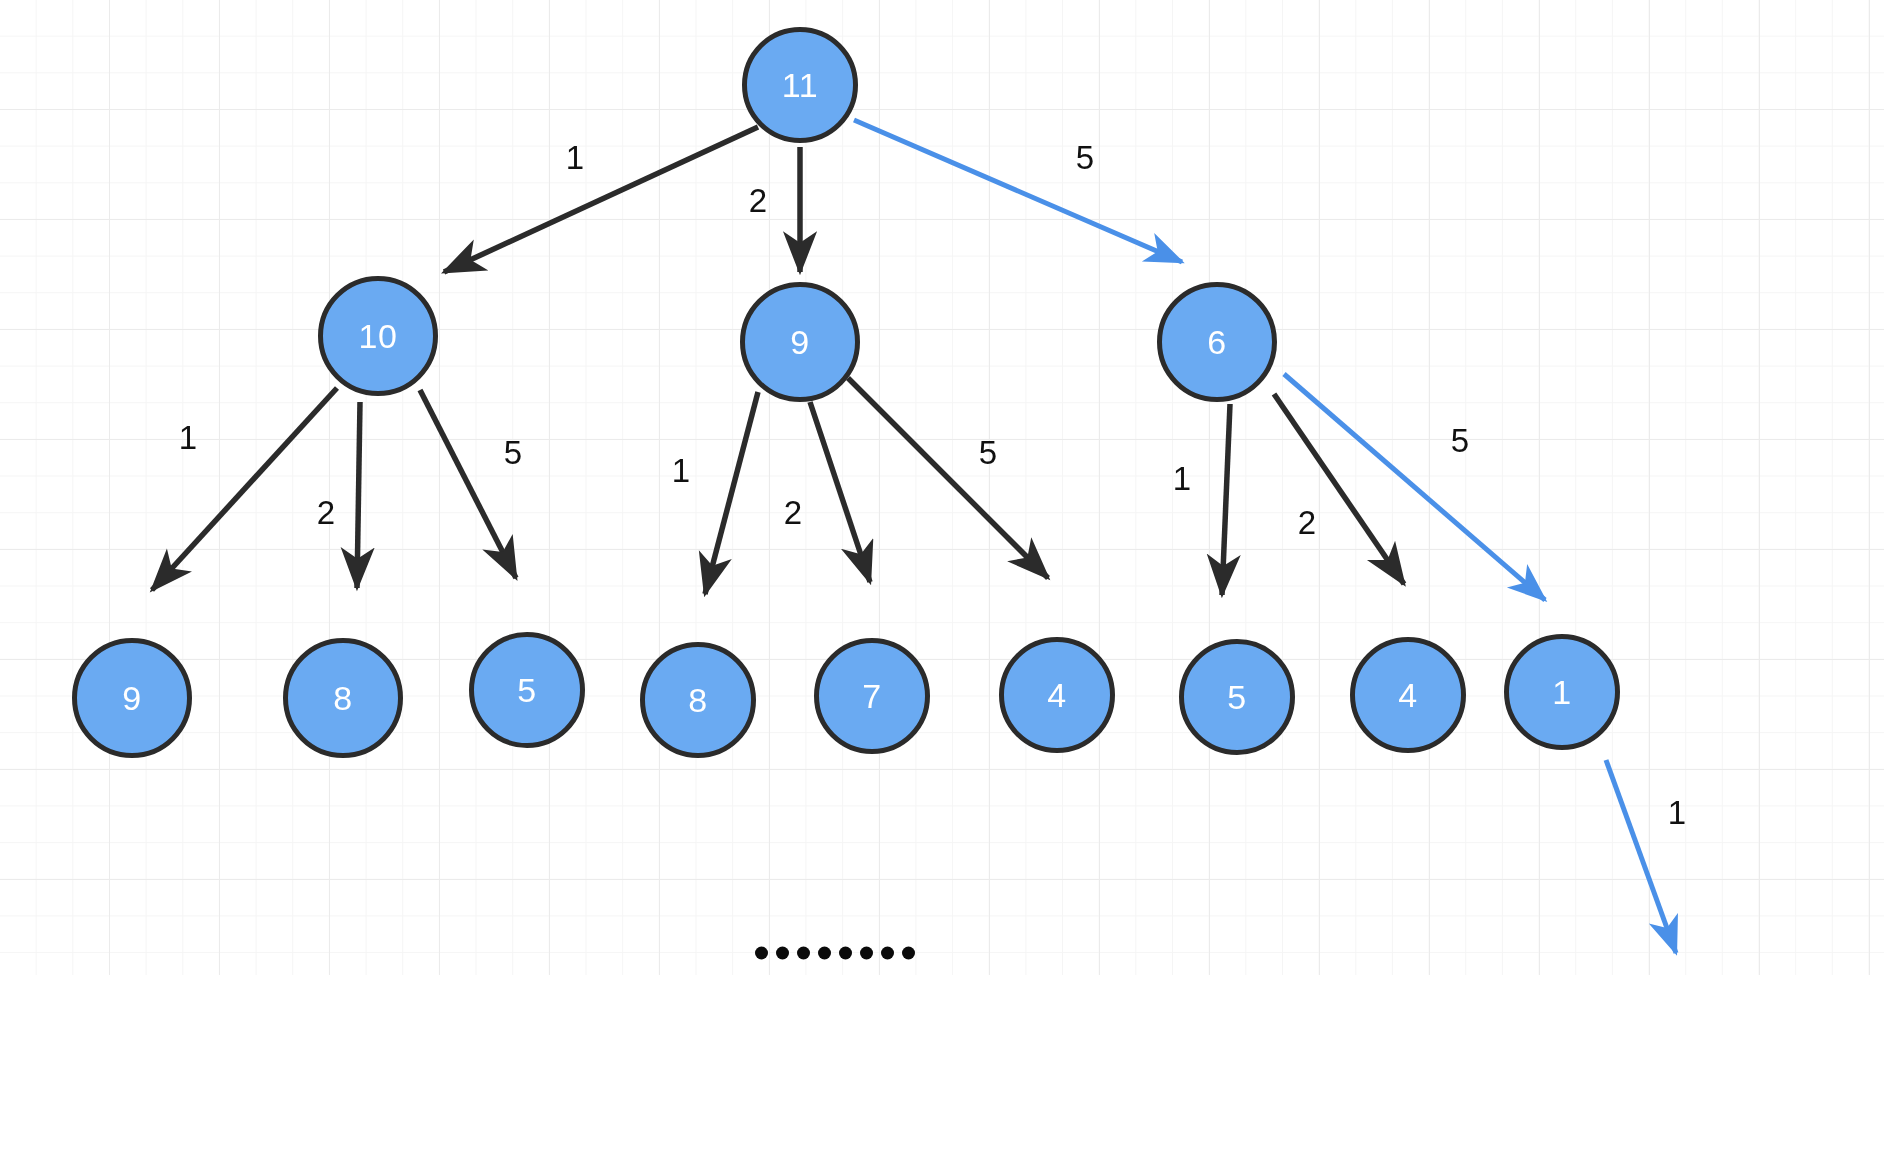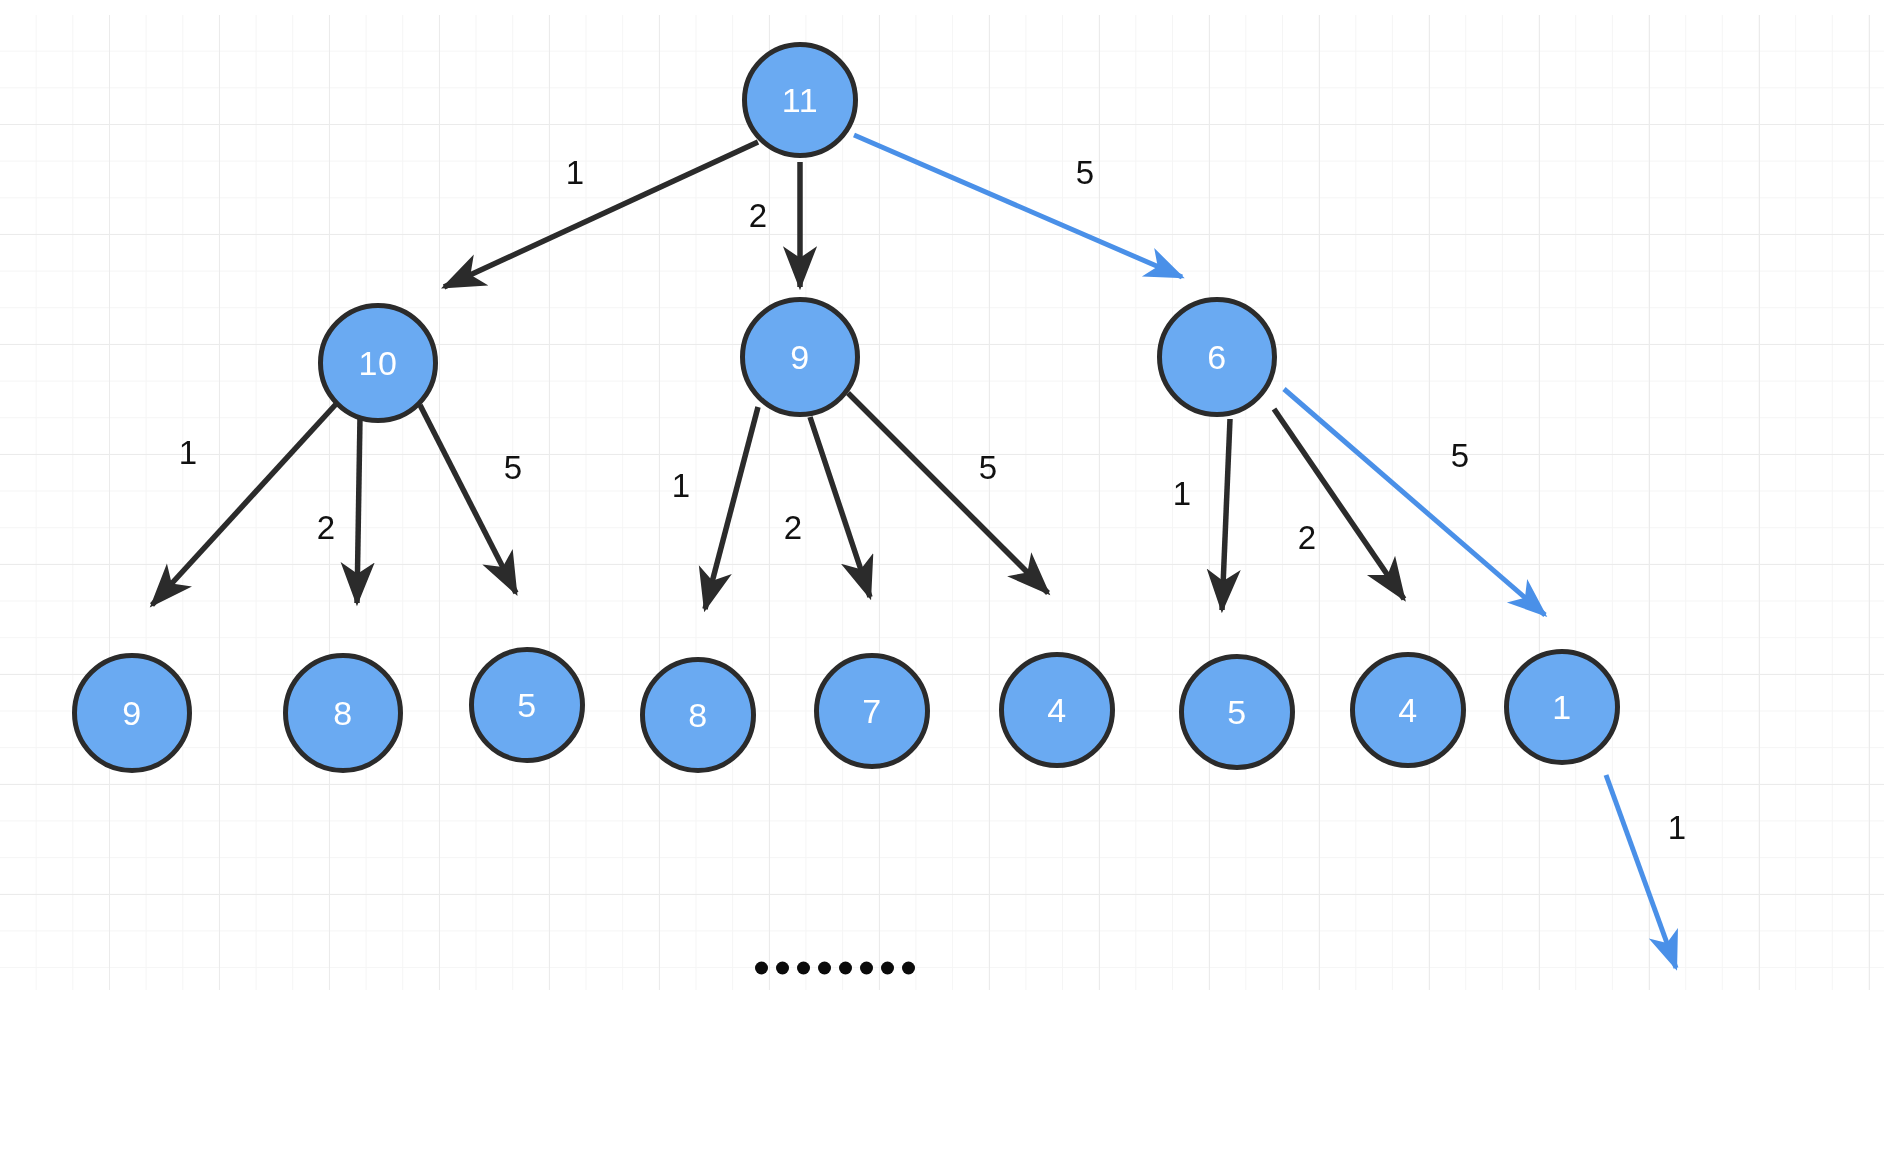--- a/index.html
+++ b/index.html
@@ -15,21 +15,20 @@
     overflow: hidden;
     background-color: #ffffff;
     background-image:
       linear-gradient(to right, #ebebeb 1px, transparent 1px),
       linear-gradient(to bottom, #ebebeb 1px, transparent 1px),
       linear-gradient(to right, #f5f5f5 1px, transparent 1px),
       linear-gradient(to bottom, #f5f5f5 1px, transparent 1px);
     background-size: 110px 110px, 110px 110px, 36.6667px 36.6667px, 36.6667px 36.6667px;
     background-position: -1px -1px, -1px -1px, -1px -1px, -1px -1px;
     font-family: "Liberation Sans", sans-serif;
-    margin-top: 15px;
   }
   #edge-layer {
     position: absolute;
     left: 0;
     top: 0;
     width: 1884px;
     height: 1162px;
   }
   .node {
     position: absolute;
@@ -99,21 +98,21 @@
         <line x1="1274" y1="394" x2="1404" y2="584" stroke="#2b2b2b" stroke-width="5.5" stroke-linecap="butt" marker-end="url(#arrow-dark)"></line>
         <line x1="1284" y1="374" x2="1545" y2="600" stroke="#4a90e8" stroke-width="5" stroke-linecap="butt" marker-end="url(#arrow-blue)"></line>
         <line x1="1606" y1="760" x2="1676" y2="953" stroke="#4a90e8" stroke-width="5" stroke-linecap="butt" marker-end="url(#arrow-blue)"></line>
       </g>
   </svg>
 
   <div id="node-layer">
       <div class="node" style="left: 742px; top: 27px; width: 116px; height: 116px; background: rgb(106, 170, 242); border: 5px solid rgb(43, 43, 43); font-size: 34px; color: rgb(255, 255, 255);">
         <span class="node-label">11</span>
       </div>
-      <div class="node" style="left: 318px; top: 288px; width: 120px; height: 120px; background: rgb(106, 170, 242); border: 5px solid rgb(43, 43, 43); font-size: 34px; color: rgb(255, 255, 255);">
+      <div class="node" style="left: 318px; top: 276px; width: 120px; height: 120px; background: rgb(106, 170, 242); border: 5px solid rgb(43, 43, 43); font-size: 34px; color: rgb(255, 255, 255);">
         <span class="node-label">10</span>
       </div>
       <div class="node" style="left: 740px; top: 282px; width: 120px; height: 120px; background: rgb(106, 170, 242); border: 5px solid rgb(43, 43, 43); font-size: 34px; color: rgb(255, 255, 255);">
         <span class="node-label">9</span>
       </div>
       <div class="node" style="left: 1157px; top: 282px; width: 120px; height: 120px; background: rgb(106, 170, 242); border: 5px solid rgb(43, 43, 43); font-size: 34px; color: rgb(255, 255, 255);">
         <span class="node-label">6</span>
       </div>
       <div class="node" style="left: 72px; top: 638px; width: 120px; height: 120px; background: rgb(106, 170, 242); border: 5px solid rgb(43, 43, 43); font-size: 34px; color: rgb(255, 255, 255);">
         <span class="node-label">9</span>

